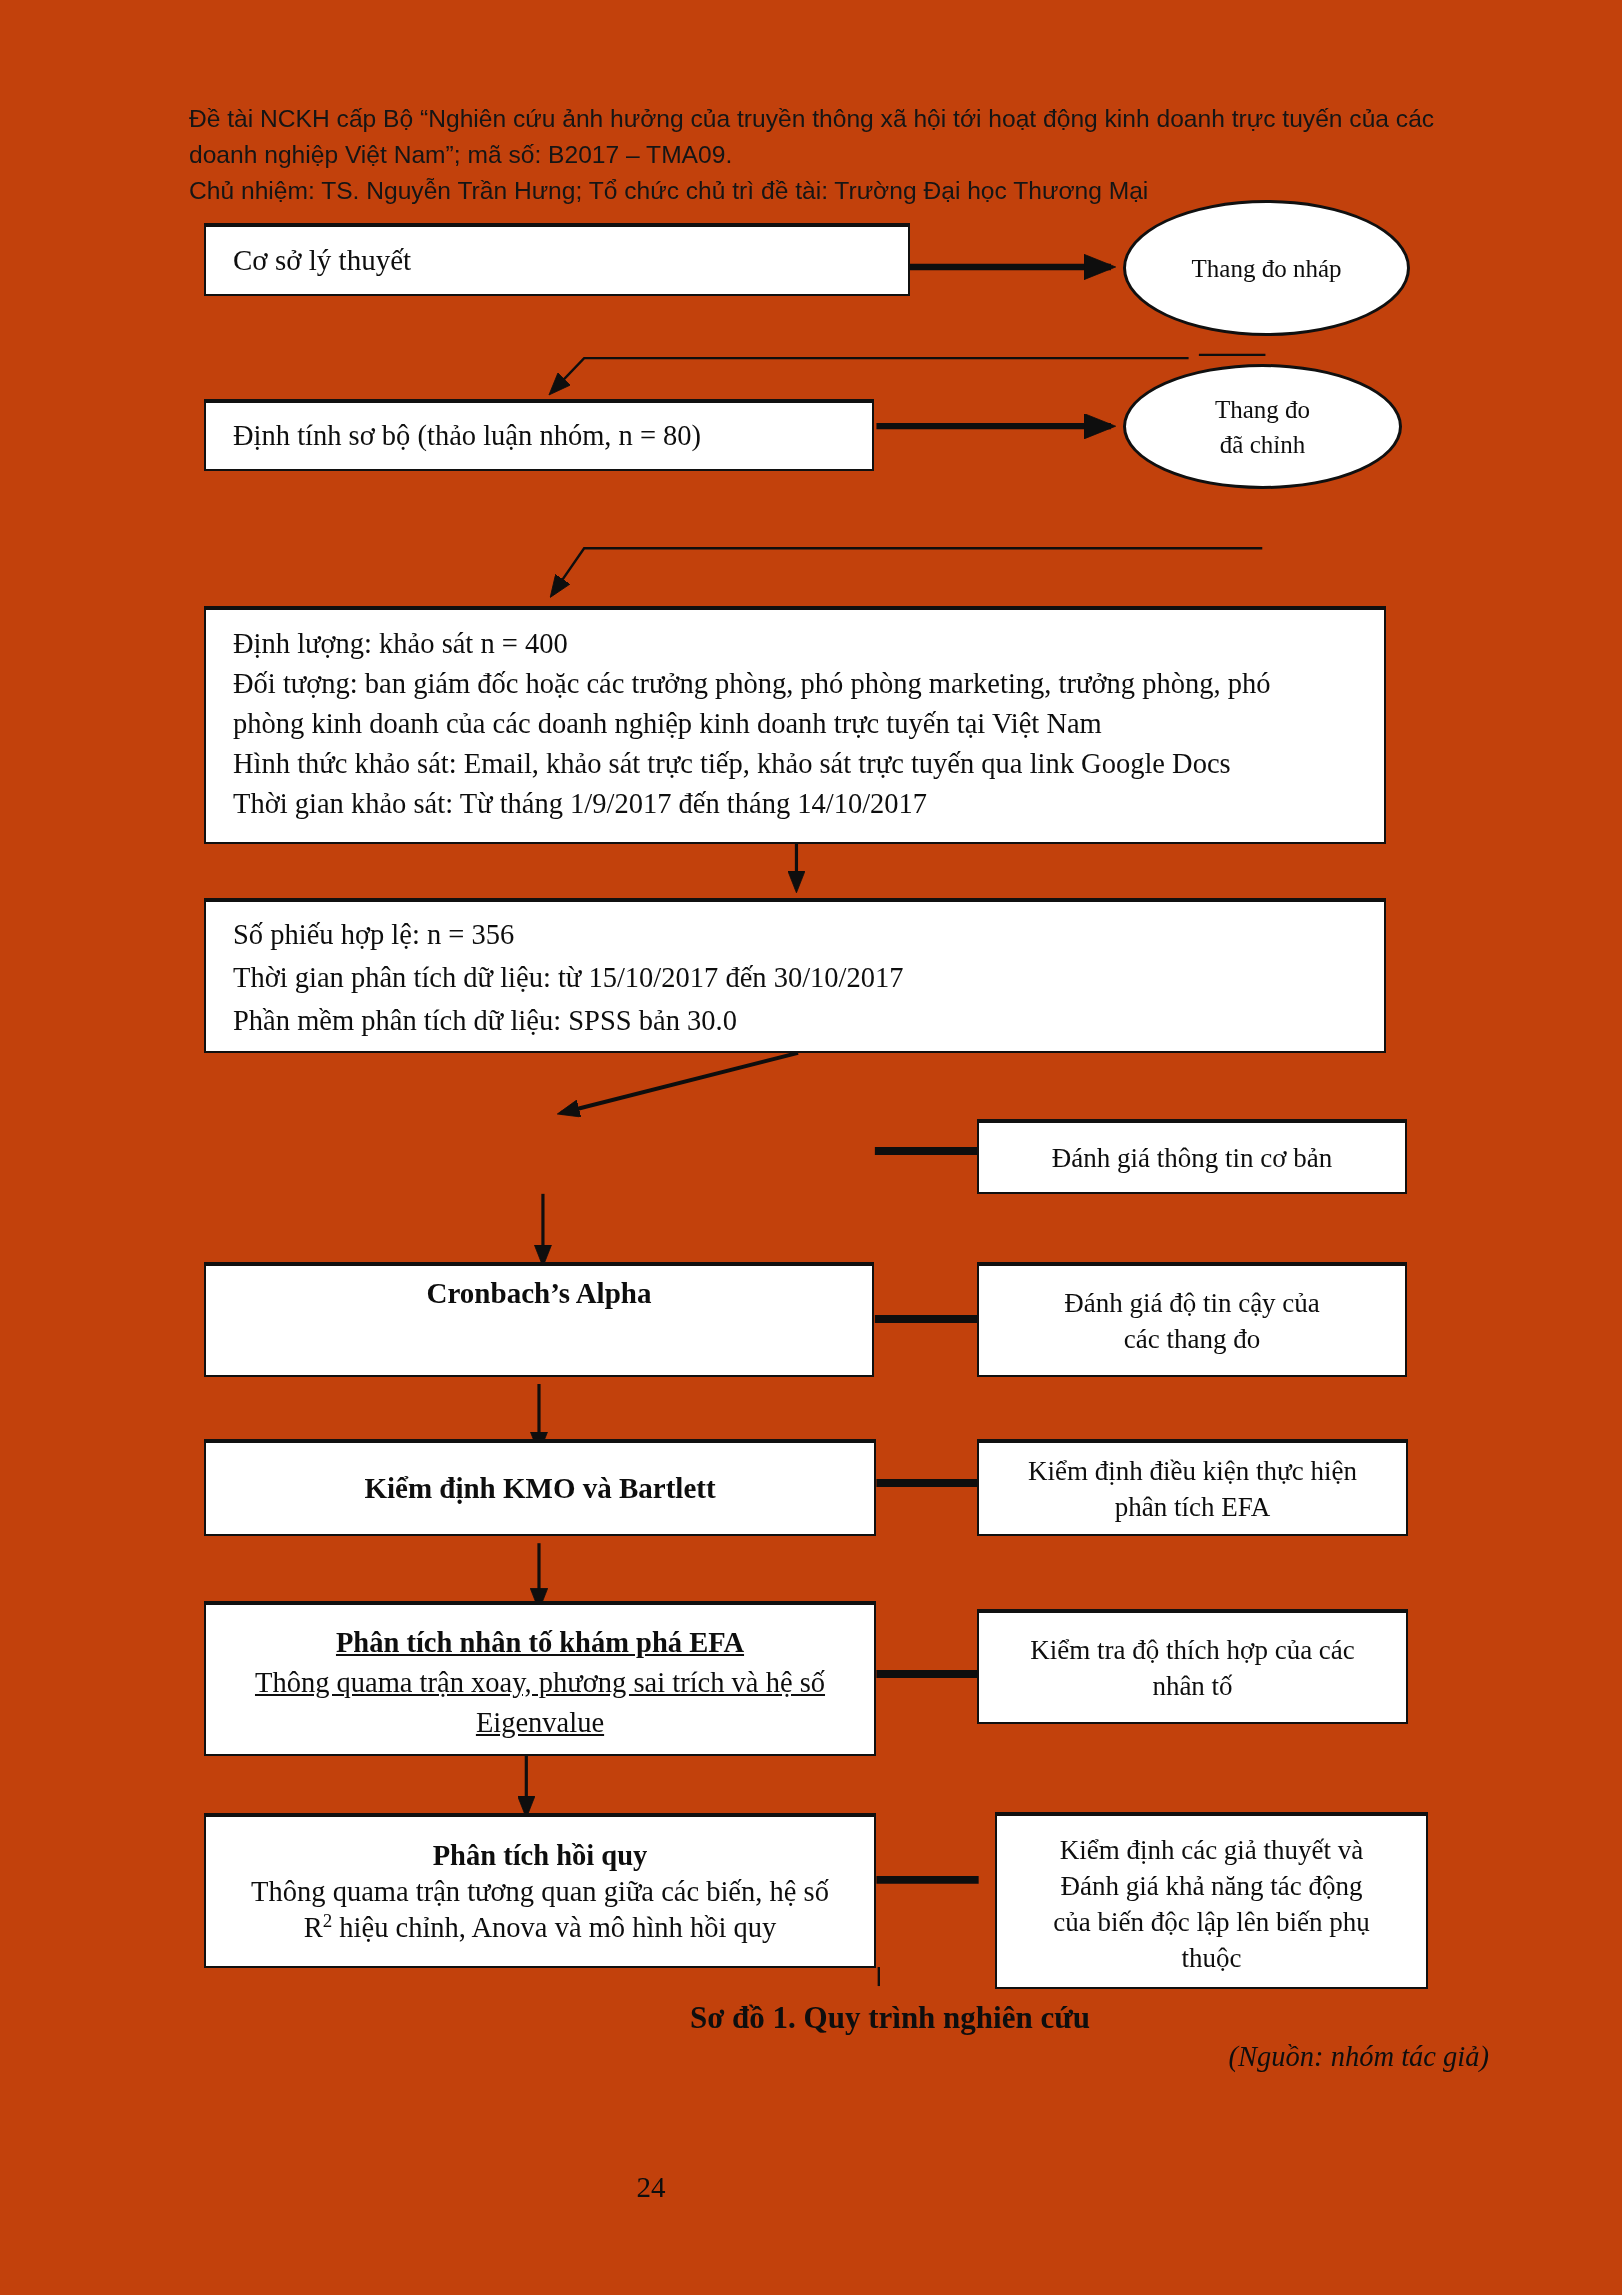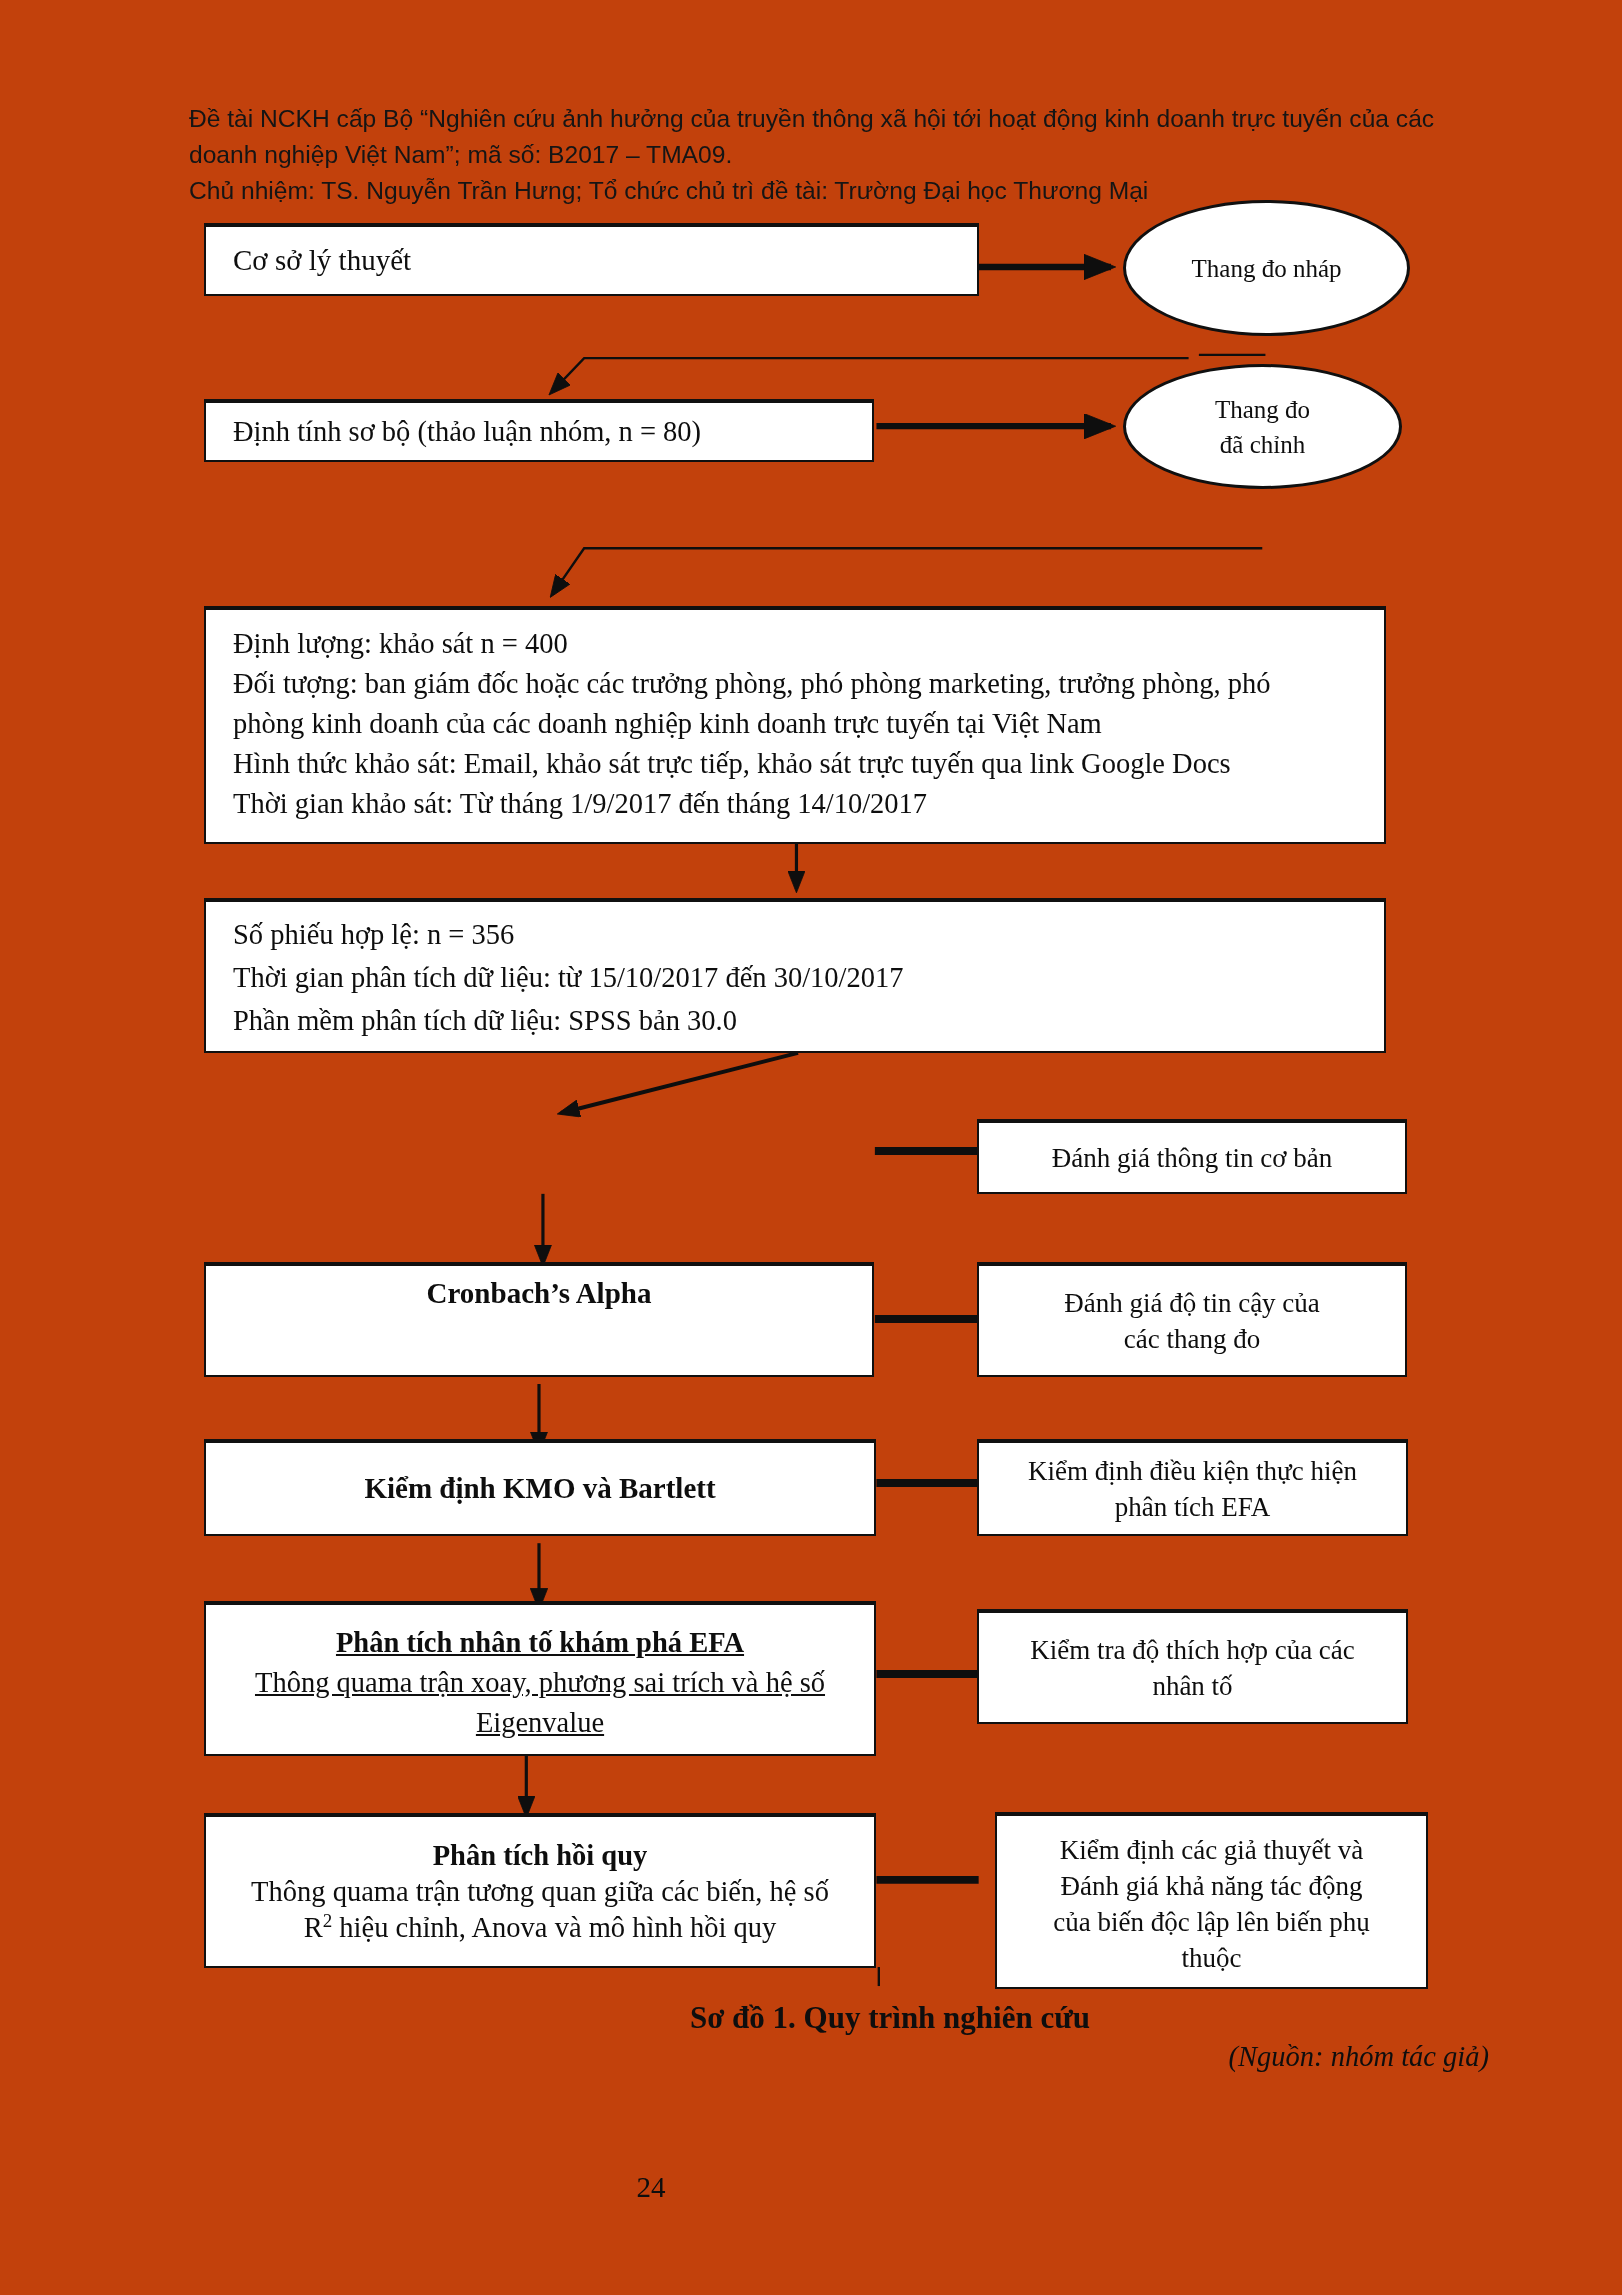--- a/index.html
+++ b/index.html
@@ -58,28 +58,28 @@
     <line x1="1106" y1="2373" x2="1235" y2="2373" stroke-width="10"></line>
     <line x1="1109" y1="2483" x2="1109" y2="2507" stroke-width="3"></line>
   </svg>
 
   <div class="header">
     <div>Đề tài NCKH cấp Bộ “Nghiên cứu ảnh hưởng của truyền thông xã hội tới hoạt động kinh doanh trực tuyến của các</div>
     <div>doanh nghiệp Việt Nam”; mã số: B2017 – TMA09.</div>
     <div>Chủ nhiệm: TS. Nguyễn Trần Hưng; Tổ chức chủ trì đề tài: Trường Đại học Thương Mại</div>
   </div>
 
-  <div class="box vcenter" style="left:204px;top:223px;width:775px;height:73px;padding-left:27px;font-size:29px;">
+  <div class="box vcenter" style="left:204px;top:223px;width:706px;height:73px;padding-left:27px;font-size:29px;">
     <span>Cơ sở lý thuyết</span>
   </div>
   <div class="ellipse" style="left:1123px;top:200px;width:287px;height:136px;">
     <span>Thang đo nháp</span>
   </div>
 
-  <div class="box vcenter" style="left:204px;top:399px;width:670px;height:63px;padding-left:27px;">
+  <div class="box vcenter" style="left:204px;top:399px;width:670px;height:72px;padding-left:27px;">
     <span>Định tính sơ bộ (thảo luận nhóm, n = 80)</span>
   </div>
   <div class="ellipse" style="left:1123px;top:364px;width:279px;height:125px;">
     <span>Thang đo</span>
     <span>đã chỉnh</span>
   </div>
 
   <div class="box" style="left:204px;top:606px;width:1182px;height:238px;padding:14.3px 16px 0 27px;line-height:40px;">
     <div>Định lượng: khảo sát n = 400</div>
     <div>Đối tượng: ban giám đốc hoặc các trưởng phòng, phó phòng marketing, trưởng phòng, phó</div>

